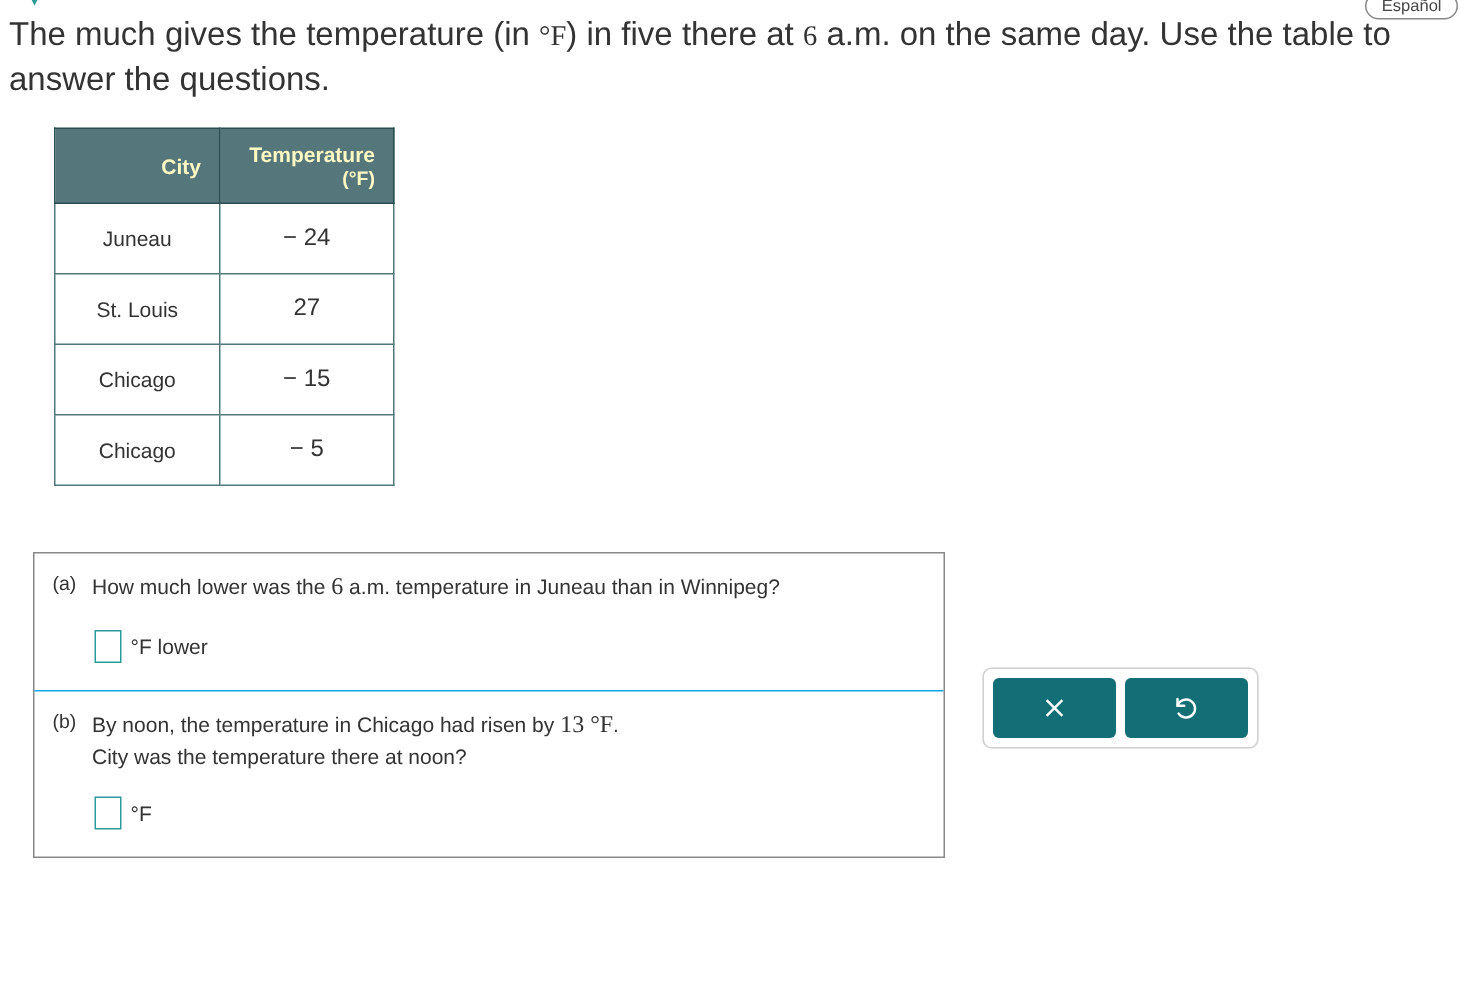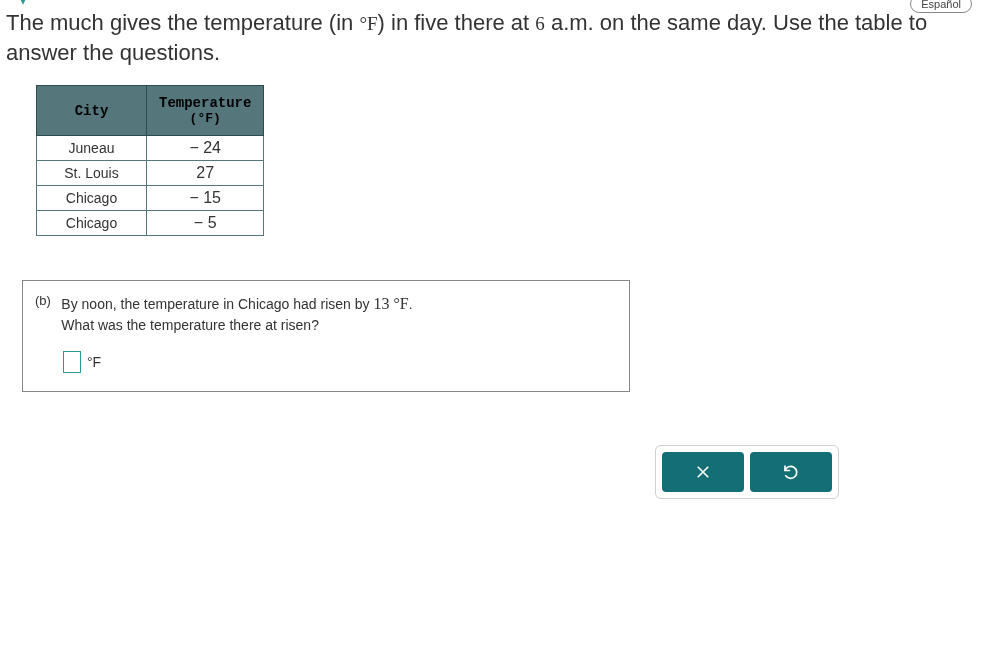--- a/index.html
+++ b/index.html
@@ -49,36 +49,35 @@
     .math-sm {
       font-family: "Times New Roman", serif;
       font-size: 19px;
     }
     .temp-table {
       border-collapse: collapse;
       margin: 18px 0 0 36px;
     }
     .temp-table th {
       background: #55767a;
-      color: #000000;
+      color: #fef9c3;
       font-weight: bold;
       font-size: 14px;
       padding: 9px 12px;
       border: 1px solid #2a4d51;
-      text-align: center;
-      font-family: Liberation Mono, monospace;
+      text-align: right;
     }
     .temp-table th .unit-sub {
       display: block;
       font-weight: bold;
       font-size: 13px;
     }
     .temp-table td {
       border: 1px solid #55767a;
-      padding: 3px 14px;
+      padding: 14px 14px;
       font-size: 14px;
       color: #333;
       text-align: center;
       font-family: Verdana, Arial, sans-serif;
     }
     .temp-table td.val {
       font-family: Liberation Sans, sans-serif;
       font-size: 16px;
     }
     .temp-table td.city { width: 110px; }
@@ -86,21 +85,21 @@
     .questions-box {
       border: 1px solid #888;
       margin: 44px 0 0 22px;
       width: 608px;
     }
     .q-part {
       padding: 12px 16px 18px 12px;
       position: relative;
     }
     .q-part + .q-part {
-      border-top: 5px solid #0ea5e9;
+      border-top: 1px solid #0ea5e9;
     }
     .q-label {
       font-size: 13px;
       color: #333;
       vertical-align: top;
       display: inline-block;
       padding-right: 6px;
     }
     .q-body {
       display: inline-block;
@@ -198,24 +197,34 @@
     </tr>
     <tr>
       <td class="city">Chicago</td>
       <td class="val">− 5</td>
     </tr>
   </tbody>
 </table>
 
 <div class="questions-box">
   <div class="q-part">
+    <span class="q-label">(a)</span>
+    <span class="q-body">
+      <span>How much lower was the </span><span class="mnum">6</span><span> a.m. temperature in Juneau than in Winnipeg?</span>
+    </span>
+    <div class="answer-row">
+      <div class="answer-input"></div>
+      <span>°F lower</span>
+    </div>
+  </div>
+  <div class="q-part">
     <span class="q-label">(b)</span>
     <span class="q-body">
       <span>By noon, the temperature in Chicago had risen by </span><span class="mnum">13</span><span class="mnum"> °F</span><span>.</span><br>
-      <span>What was the temperature there at risen?</span>
+      <span>City was the temperature there at noon?</span>
     </span>
     <div class="answer-row">
       <div class="answer-input"></div>
       <span>°F</span>
     </div>
   </div>
 </div>
 
 <div class="actions-panel">
   <button class="action-btn" title="clear">

